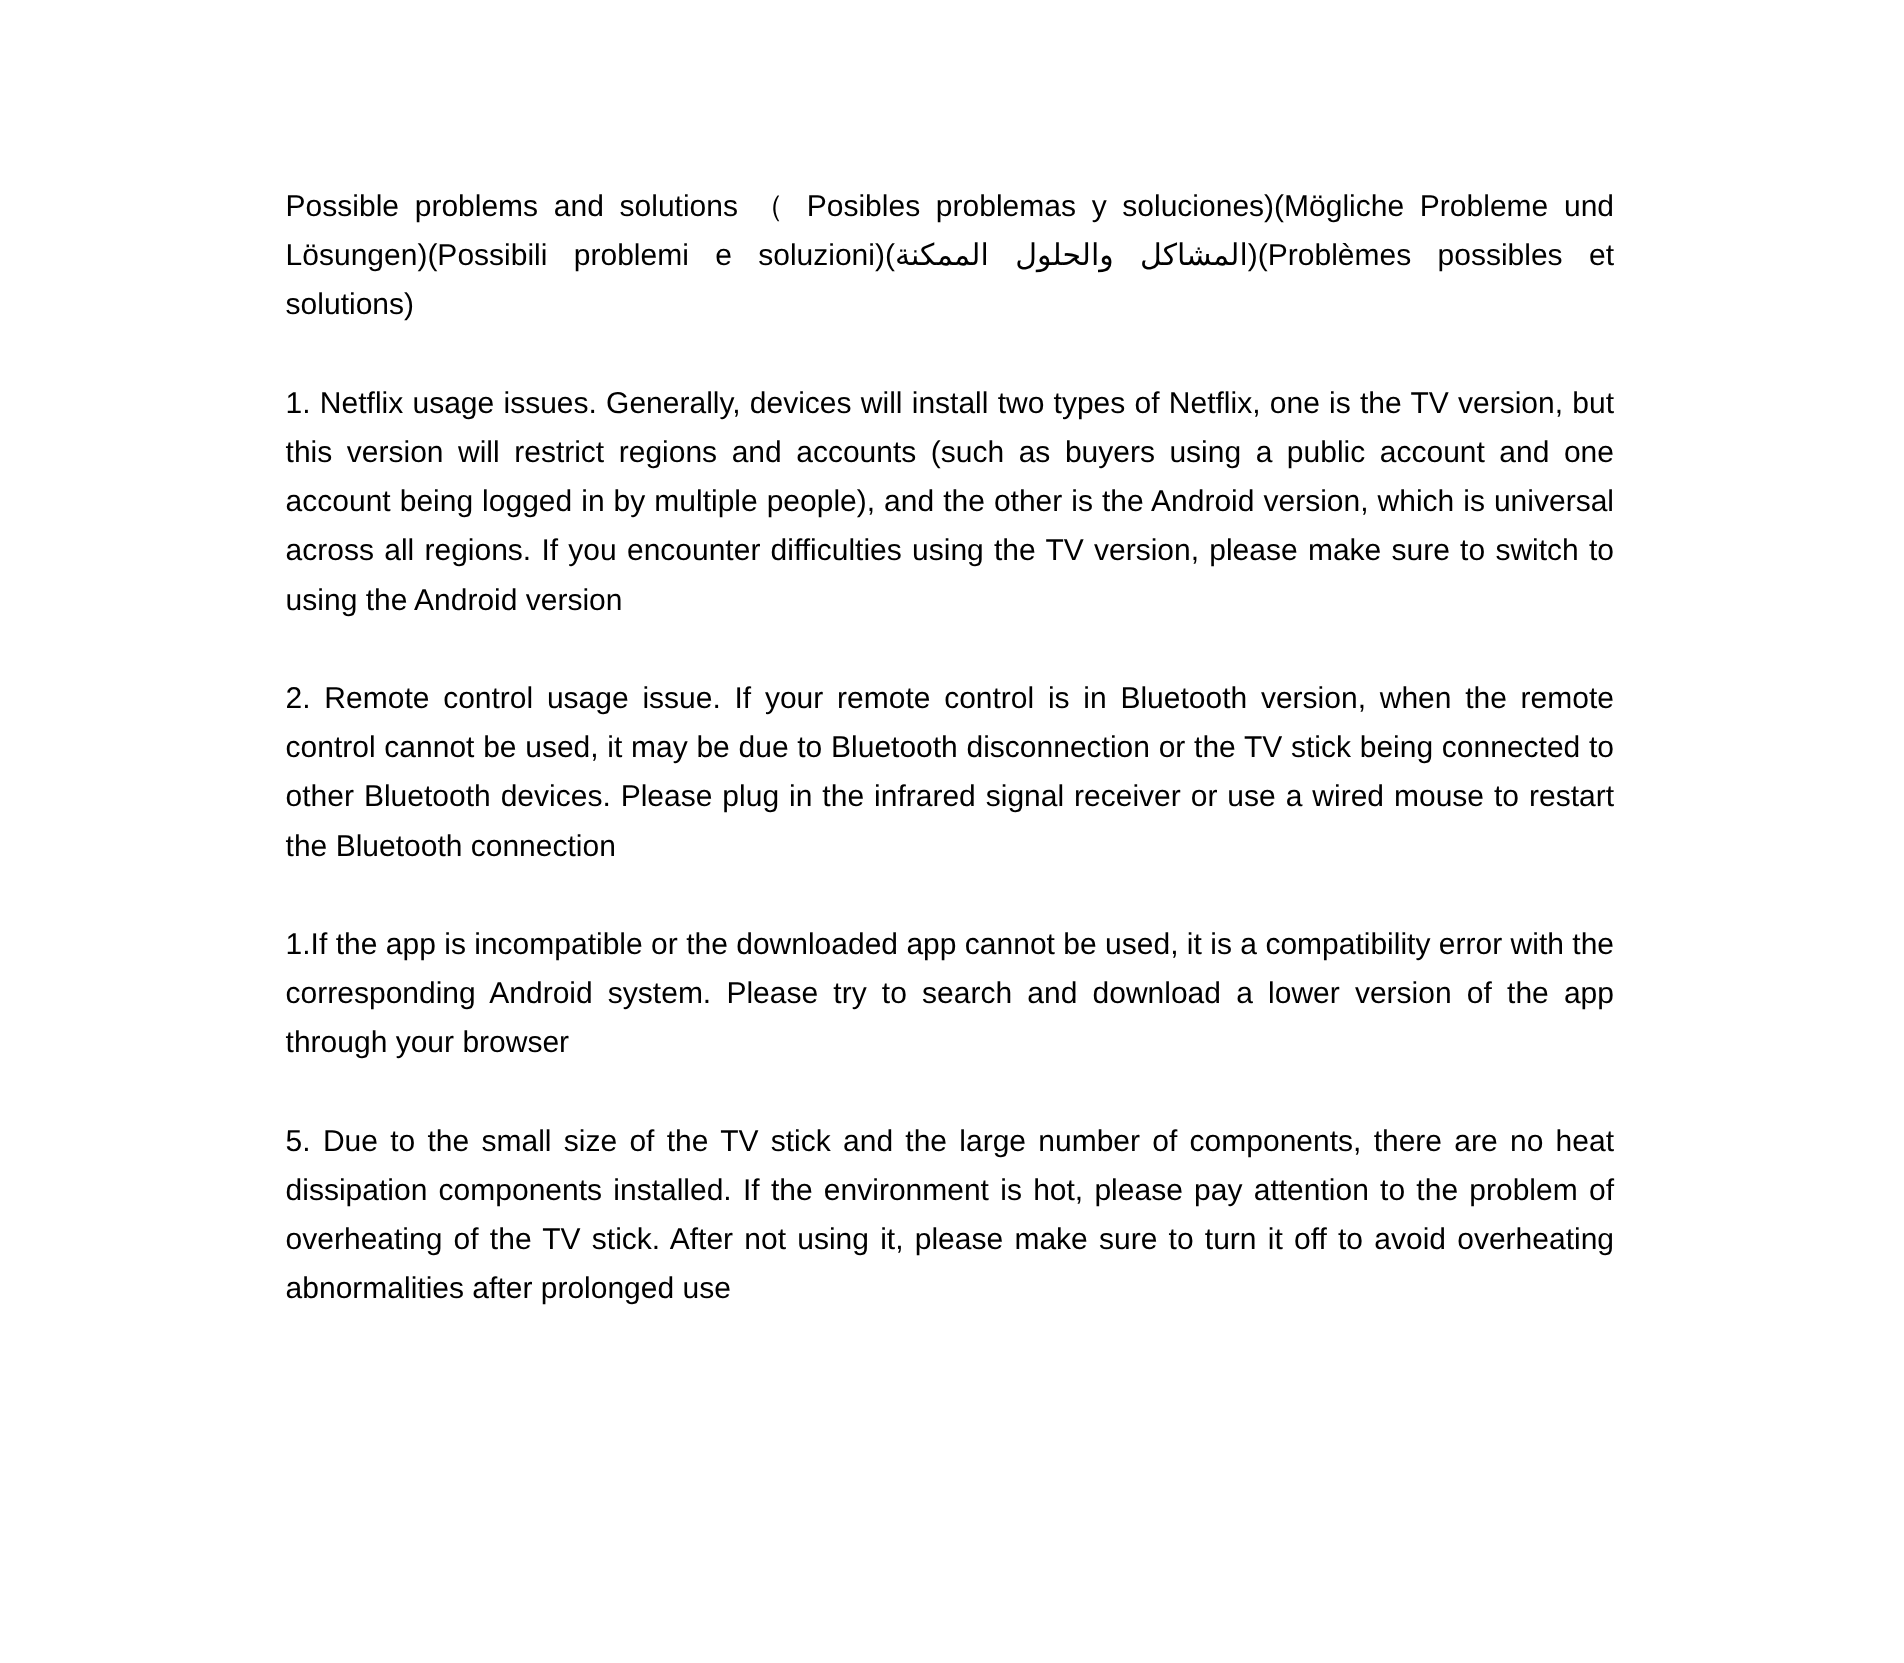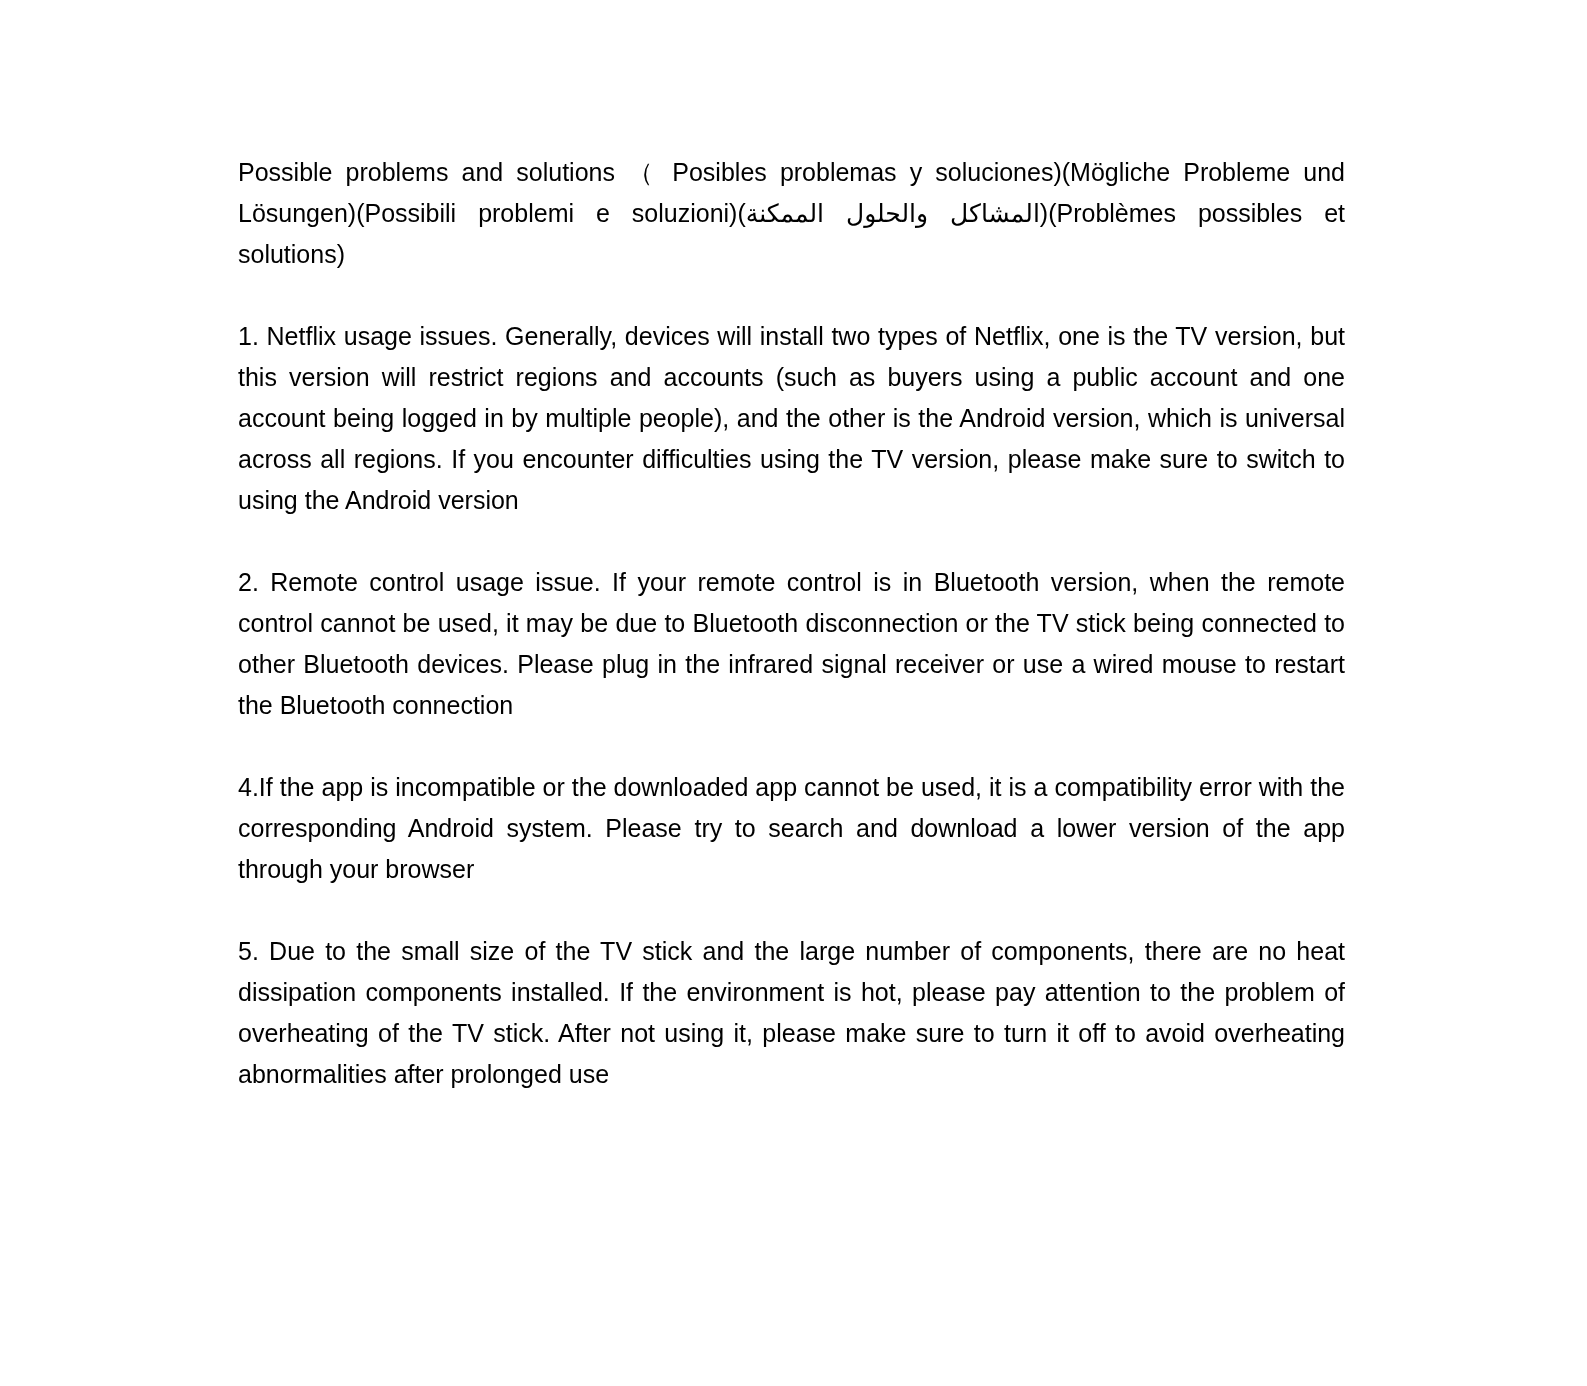--- a/index.html
+++ b/index.html
@@ -35,16 +35,16 @@
   }
 </style>
 </head>
 <body>
 
 <div class="page">
   <div class="content">
     <p>Possible problems and solutions （ Posibles problemas y soluciones)(Mögliche Probleme und Lösungen)(Possibili problemi e soluzioni)(المشاكل والحلول الممكنة)(Problèmes possibles et solutions)</p>
     <p>1. Netflix usage issues. Generally, devices will install two types of Netflix, one is the TV version, but this version will restrict regions and accounts (such as buyers using a public account and one account being logged in by multiple people), and the other is the Android version, which is universal across all regions. If you encounter difficulties using the TV version, please make sure to switch to using the Android version</p>
     <p>2. Remote control usage issue. If your remote control is in Bluetooth version, when the remote control cannot be used, it may be due to Bluetooth disconnection or the TV stick being connected to other Bluetooth devices. Please plug in the infrared signal receiver or use a wired mouse to restart the Bluetooth connection</p>
-    <p>4.If the app is incompatible or the downloaded app cannot be used, it is a compatibility error with the corresponding Android system. Please try to search and download a lower version of the app through your browser</p>
+    <p>1.If the app is incompatible or the downloaded app cannot be used, it is a compatibility error with the corresponding Android system. Please try to search and download a lower version of the app through your browser</p>
     <p>5. Due to the small size of the TV stick and the large number of components, there are no heat dissipation components installed. If the environment is hot, please pay attention to the problem of overheating of the TV stick. After not using it, please make sure to turn it off to avoid overheating abnormalities after prolonged use</p>
   </div>
 </div>
 
 </body></html>

